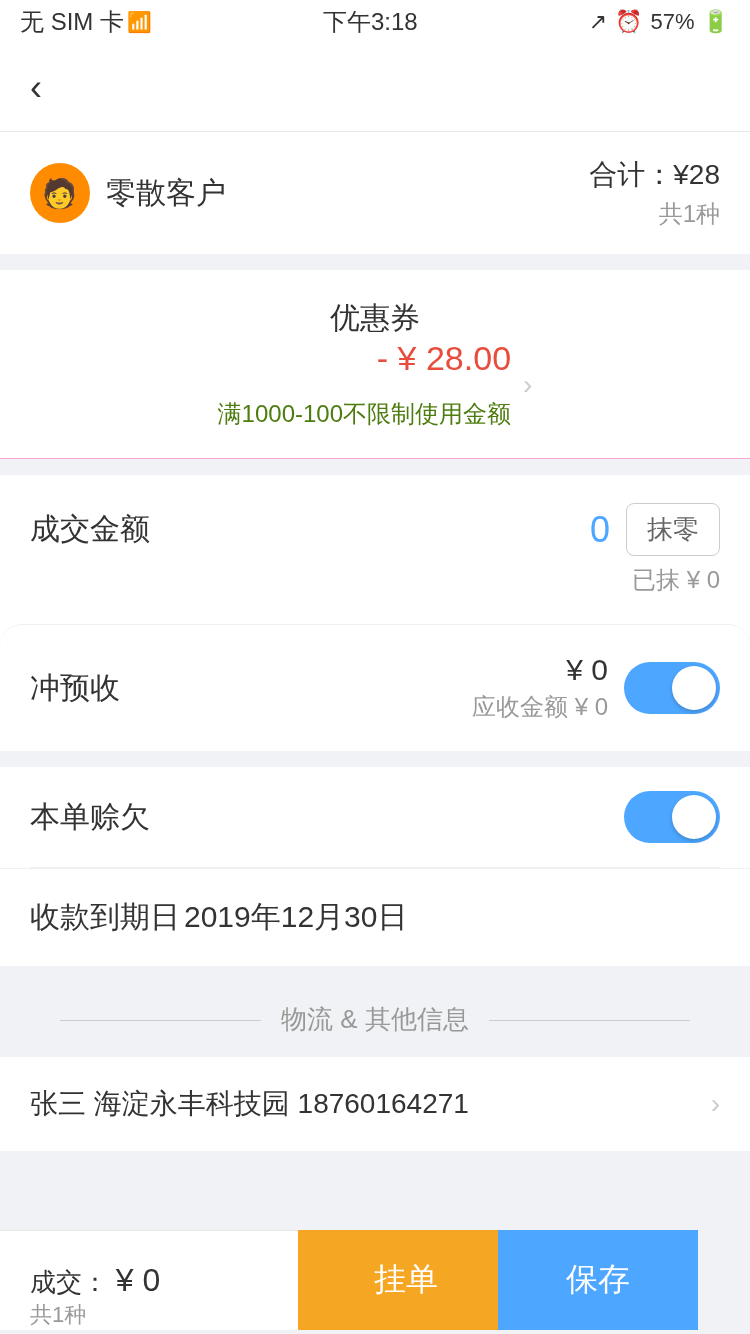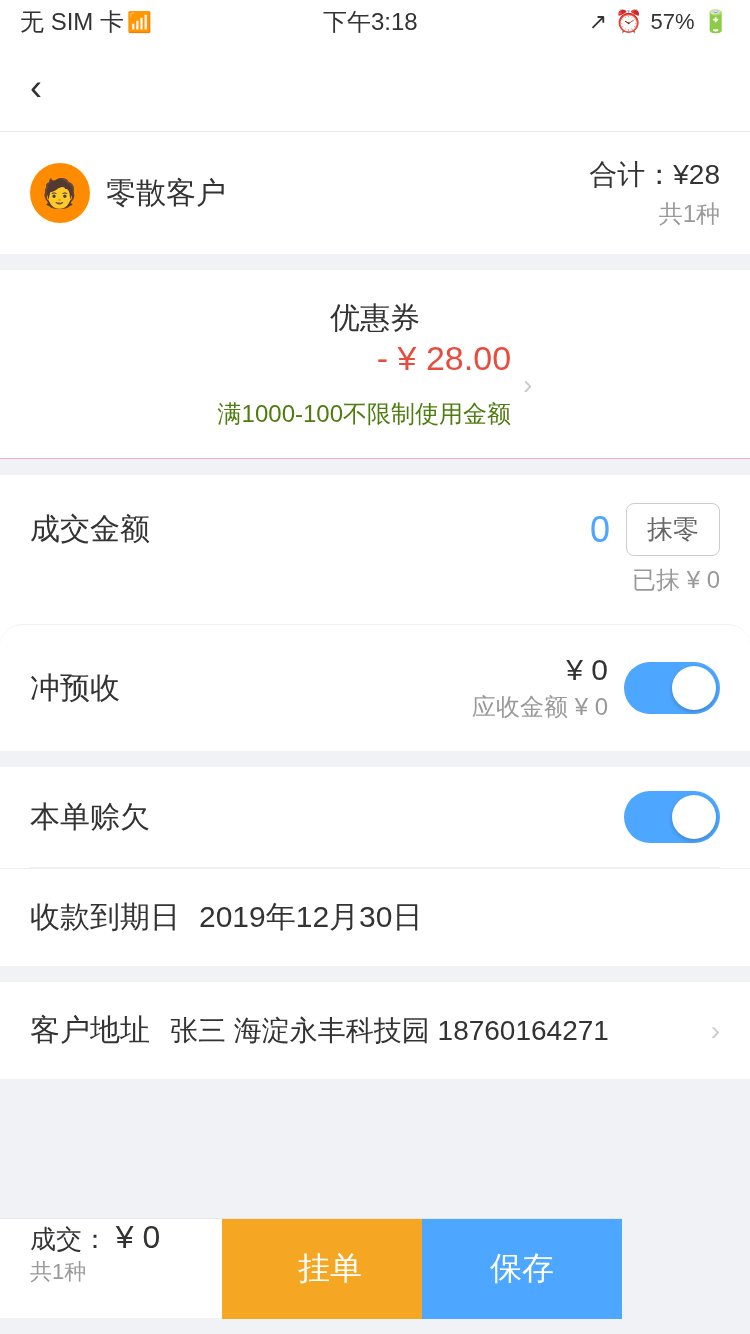--- a/index.html
+++ b/index.html
@@ -181,21 +181,21 @@
     }
     .debt-label { font-size: 30px; color: #333; }
 
     
     .duedate-row {
       display: flex;
       align-items: center;
       padding: 28px 30px;
       border-top: 1px solid #f0f0f0;
     }
-    .duedate-label { font-size: 30px; color: #333; margin-right: 19px; }
+    .duedate-label { font-size: 30px; color: #333; margin-right: 4px; }
     .duedate-value { font-size: 30px; color: #333; }
 
     
     .logistics-header {
       background: #f0f2f5;
       text-align: center;
       padding: 20px 30px;
       position: relative;
     }
     .logistics-header-text {
@@ -226,26 +226,26 @@
       align-items: center;
       justify-content: space-between;
       padding: 28px 30px;
     }
     .address-label { font-size: 30px; color: #333; flex-shrink: 0; margin-right: 20px; }
     .address-value { font-size: 28px; color: #333; flex: 1; }
 
     
     .bottom-bar {
       position: fixed;
-      bottom: 16px;
-      width: 622px;
+      bottom: 4px;
+      width: 698px;
       height: 100px;
       background: #fff;
       display: flex;
-      align-items: flex-start;
+      align-items: flex-end;
       border-top: 1px solid #e8e8e8;
     }
     .bottom-left {
       flex: 1;
       padding: 0 30px;
     }
     .bottom-deal-label { font-size: 26px; color: #333; }
     .bottom-deal-value { font-size: 32px; color: #333; font-weight: 500; }
     .bottom-deal-count { font-size: 22px; color: #999; }
     .btn-hang {
@@ -354,24 +354,26 @@
       <span class="debt-label">本单赊欠</span>
       <div class="toggle"></div>
     </div>
     <div class="separator-line"></div>
     <div class="duedate-row">
       <span class="duedate-label">收款到期日</span>
       <span class="duedate-value">2019年12月30日</span>
     </div>
   </div>
 
+  <div class="logistics-header">
+    <span class="logistics-header-text">物流 &amp; 其他信息</span>
+  </div>
 
   <div class="address-section">
     <div class="address-row">
-      <span class="address-label">客户地址</span>
       <span class="address-value">张三 海淀永丰科技园 18760164271</span>
       <span class="chevron">›</span>
     </div>
   </div>
 
 </div>
 
 <div class="bottom-bar">
   <div class="bottom-left">
     <div>

